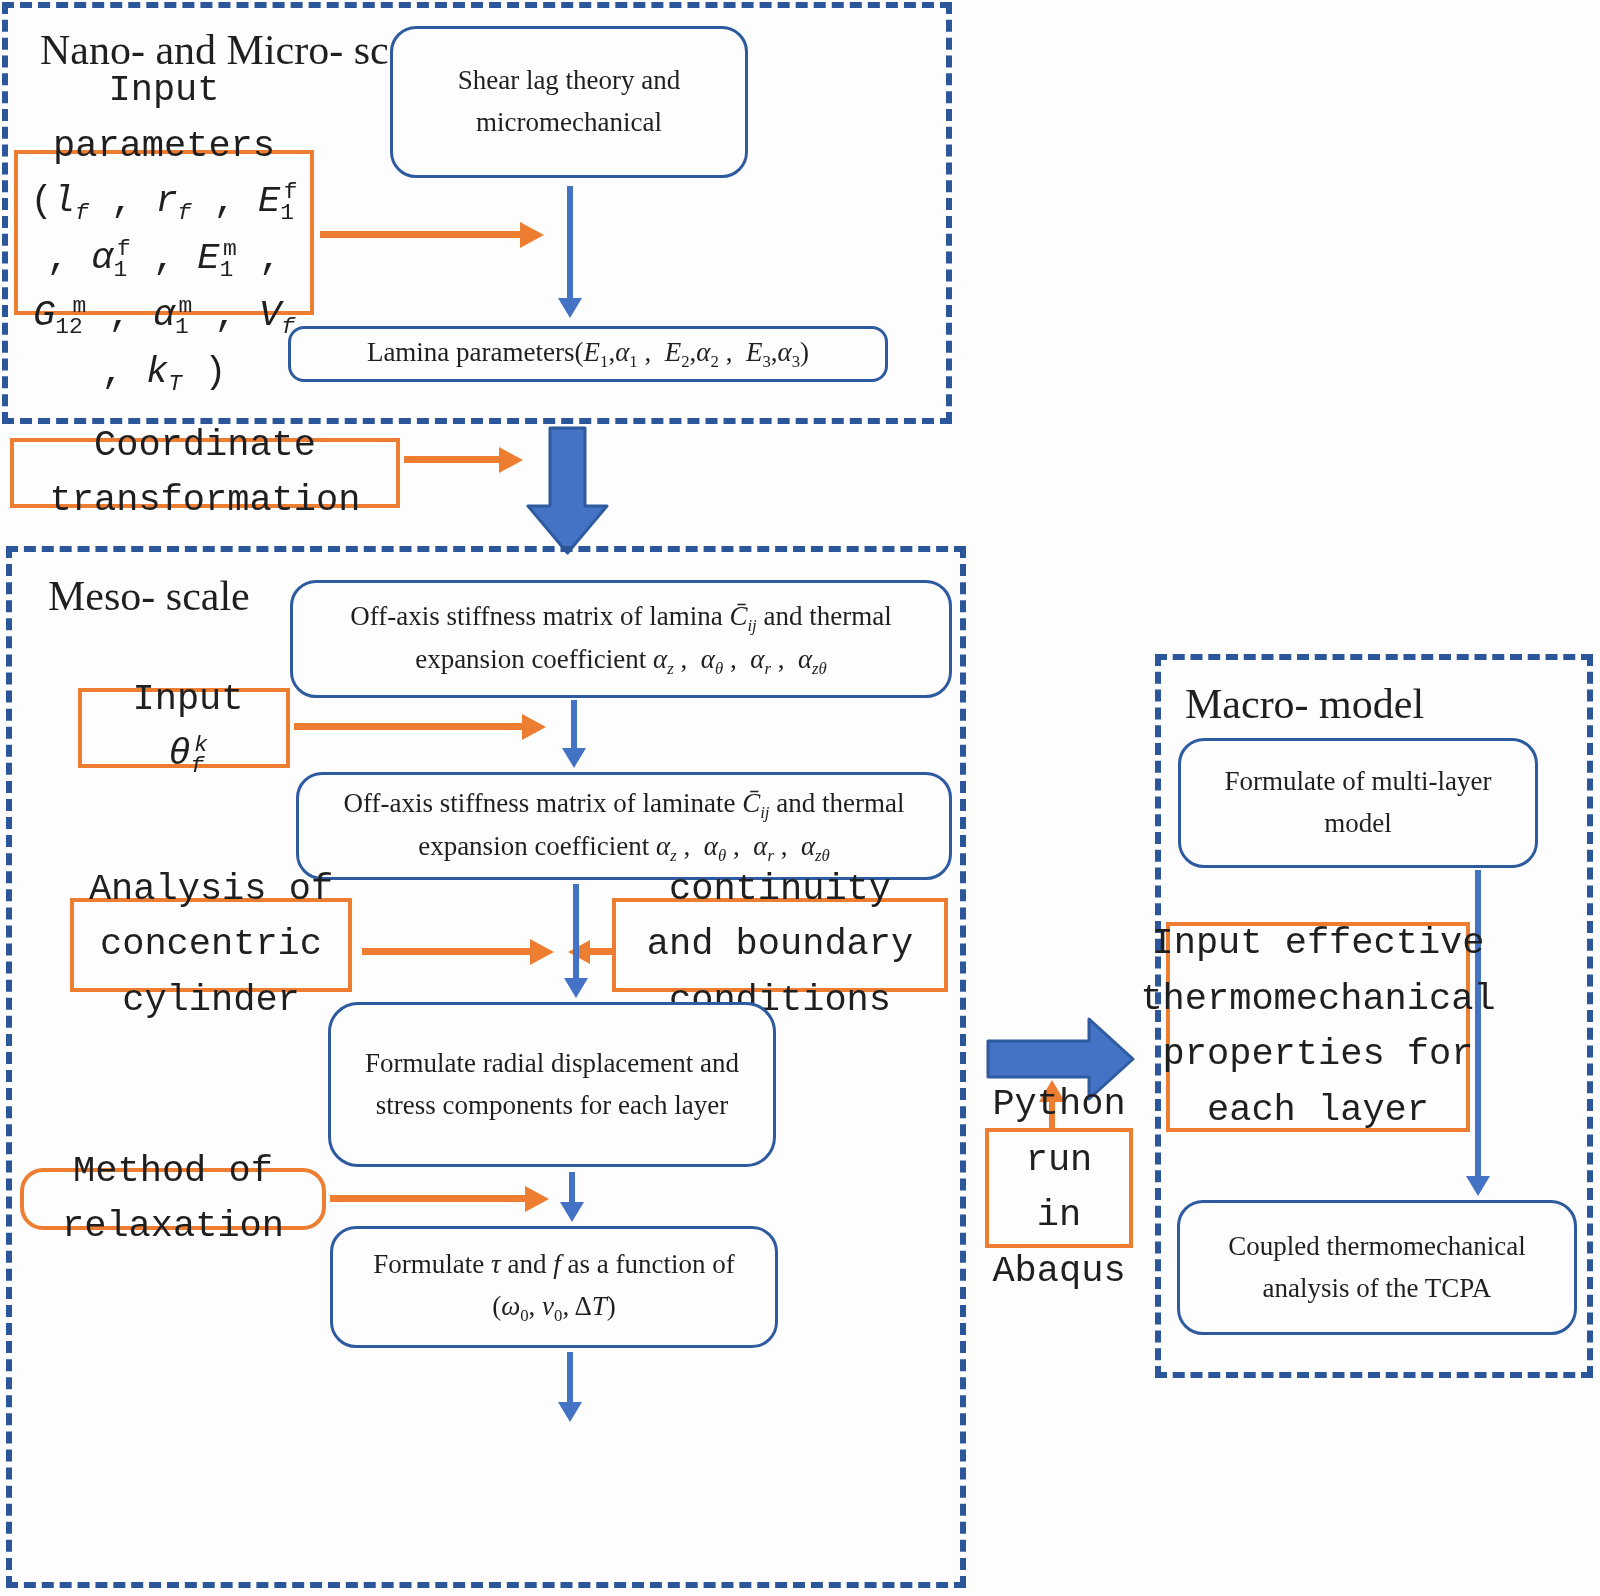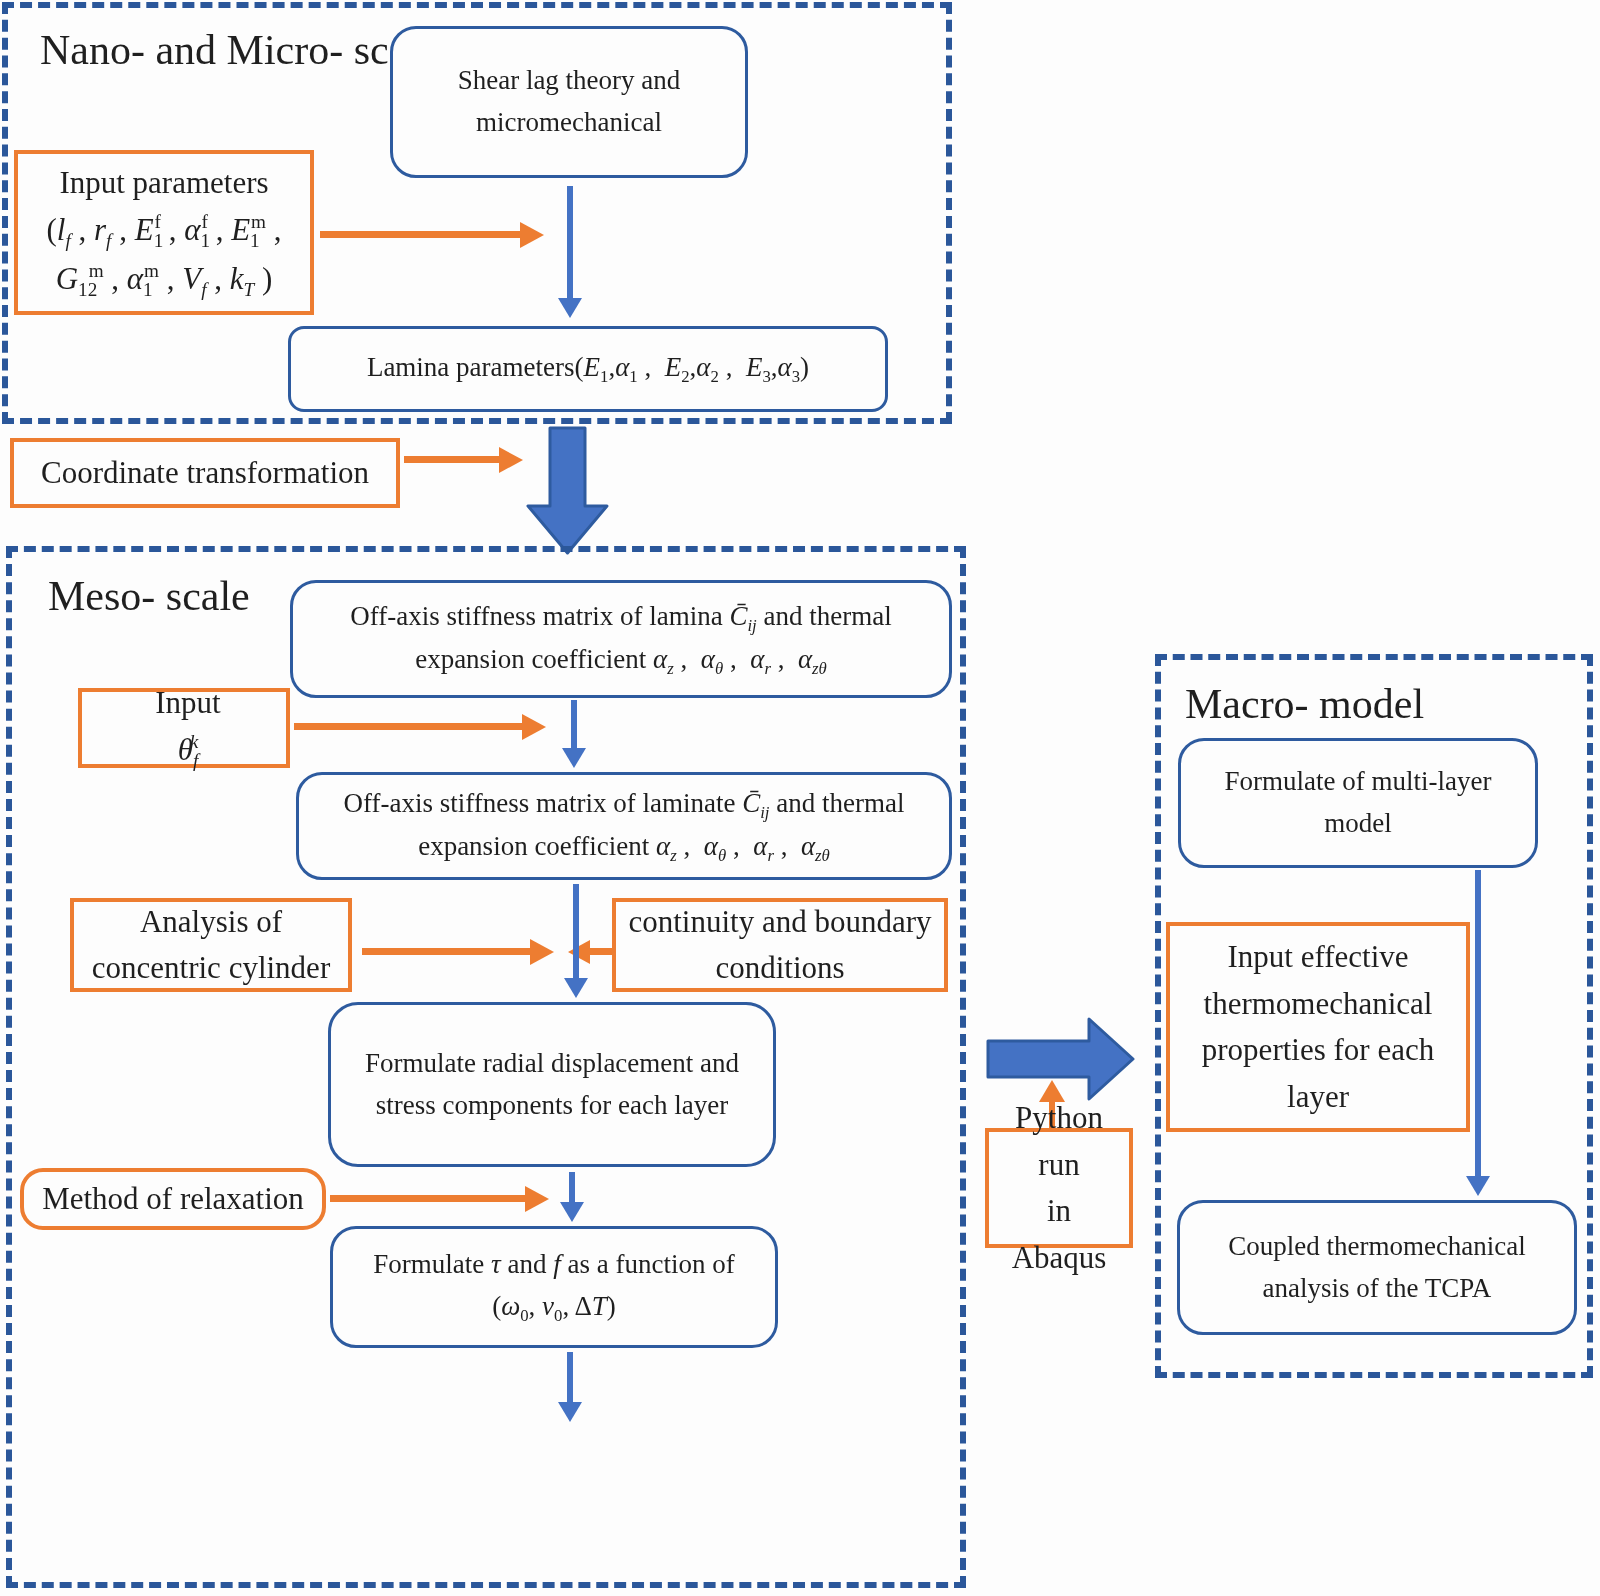--- a/index.html
+++ b/index.html
@@ -15,21 +15,21 @@
   .canvas{position:relative;width:1600px;height:1596px;background:var(--bg);overflow:hidden;}
 
   .section{position:absolute;border:6px dashed var(--dash);background:transparent;}
   .seclabel{position:absolute;font-size:42px;color:var(--ink);white-space:nowrap;}
 
   .rbox{position:absolute;border:3px solid var(--boxblue);border-radius:26px;background:var(--bg);
         display:flex;align-items:center;justify-content:center;text-align:center;
         font-size:27px;line-height:1.55;padding:6px 18px;}
   .obox{position:absolute;border:4px solid var(--orange);background:var(--bg);
         display:flex;align-items:center;justify-content:center;text-align:center;
-        font-size:31px;line-height:1.5;padding:4px 12px;}
+        font-size:37px;line-height:1.5;padding:4px 12px;font-family:Liberation Mono, monospace;}
 
   sub{font-size:62%;}
   sup{font-size:62%;}
   sub + sup{margin-left:-0.45em;}
 
   
   .arrow-r{position:absolute;height:7px;background:var(--orange);}
   .arrow-r::after{content:"";position:absolute;right:-24px;top:50%;transform:translateY(-50%);
     border-top:13px solid transparent;border-bottom:13px solid transparent;border-left:24px solid var(--orange);}
   
@@ -59,21 +59,21 @@
     <span>Shear lag theory and micromechanical</span>
   </div>
 
   <div class="obox" style="left:14px;top:150px;width:300px;height:165px;">
     <span>Input parameters<br>(<i>l<sub>f</sub></i> , <i>r<sub>f</sub></i> , <i>E</i><sub>1</sub><sup>f</sup> , <i>α</i><sub>1</sub><sup>f</sup> , <i>E</i><sub>1</sub><sup>m</sup> ,<br><i>G</i><sub>12</sub><sup>m</sup> , <i>α</i><sub>1</sub><sup>m</sup> , <i>V<sub>f</sub></i> , <i>k<sub>T</sub></i> )</span>
   </div>
 
   <div class="arrow-r" style="left:320px;top:231px;width:200px;"></div>
   <div class="varrow" style="left:567px;top:186px;height:112px;"></div>
 
-  <div class="rbox" style="left:288px;top:326px;width:600px;height:86px;border-radius:16px;">
+  <div class="rbox" style="left:288px;top:326px;width:600px;height:56px;border-radius:16px;">
     <span>Lamina parameters(<i>E</i><sub>1</sub>,<i>α</i><sub>1</sub> ,&nbsp;&nbsp;<i>E</i><sub>2</sub>,<i>α</i><sub>2</sub> ,&nbsp;&nbsp;<i>E</i><sub>3</sub>,<i>α</i><sub>3</sub>)</span>
   </div>
 
   <div class="obox" style="left:10px;top:438px;width:390px;height:70px;">
     <span>Coordinate transformation</span>
   </div>
   <div class="arrow-r" style="left:404px;top:456px;width:95px;"></div>
 
   <svg class="blocksvg" style="left:525px;top:426px;" width="85" height="130" viewBox="0 0 85 130">
     <polygon points="25,2 60,2 60,80 82,80 42.5,127 3,80 25,80" fill="#4472c4" stroke="#2e5b9f" stroke-width="3" stroke-linejoin="round"></polygon>

